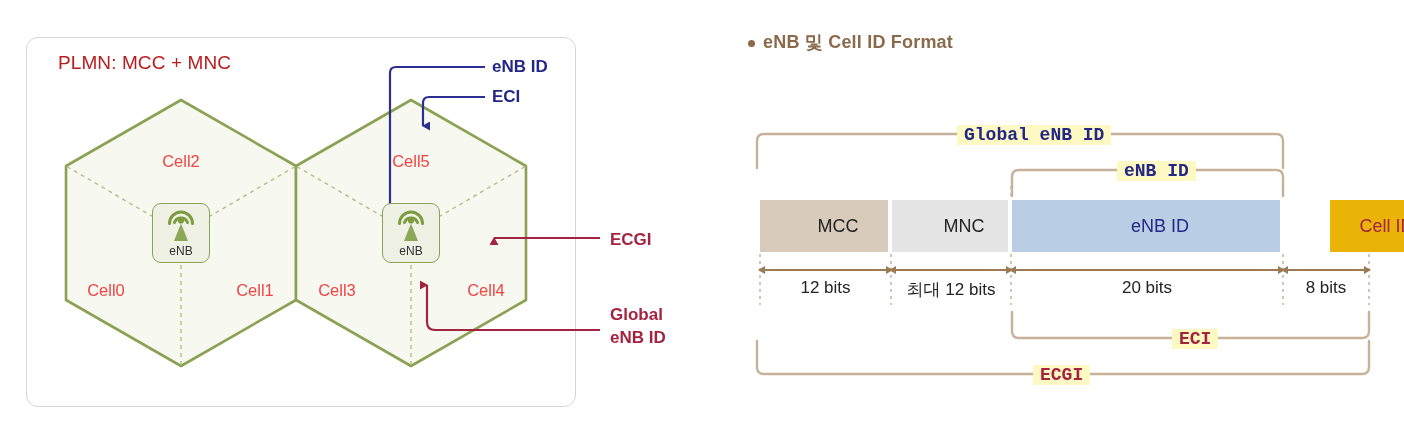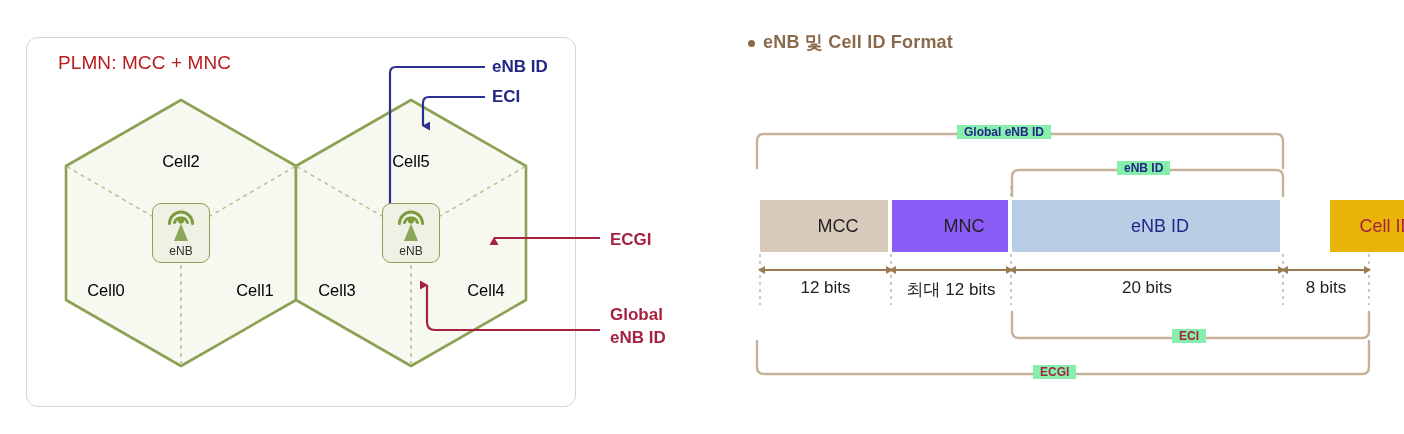--- a/index.html
+++ b/index.html
@@ -19,21 +19,21 @@
     box-sizing:border-box;
   }
   #plmn-label{
     position:absolute;left:58px;top:52px;
     font-size:19px;color:#b91c1c;letter-spacing:.1px;white-space:nowrap;
   }
 
   .hexsvg{position:absolute;left:0;top:0;}
 
   .cell-label{
-    position:absolute;font-size:16.5px;color:#000000;white-space:nowrap;
+    position:absolute;font-size:16.5px;color:#ef4444;white-space:nowrap;
     text-align:center;
   }
 
   .enb-box{
     position:absolute;width:58px;height:60px;
     background:#eef1e3;border:1.8px solid #8ba254;border-radius:9px;
     box-sizing:border-box;
   }
   .enb-label{
     position:absolute;left:0;right:0;bottom:4px;
@@ -62,34 +62,34 @@
 
   .seg{
     position:absolute;top:200px;height:52px;
     box-sizing:border-box;
     display:flex;align-items:center;justify-content:center;
     font-size:18px;
     padding-left:28px;
   }
   #seg-mcc{left:760px;width:130px;background:#d8cbbb;color:#232323;
            border-right:2px solid #ffffff;}
-  #seg-mnc{left:892px;width:118px;background:#8b5cf6;color:#232323;
+  #seg-mnc{left:892px;width:118px;background:#e5e5e5;color:#232323;
            border-right:2px solid #ffffff;}
   #seg-enbid{left:1012px;width:270px;background:#b9cde5;color:#232785;
            border-right:2px solid #ffffff;}
   #seg-cellid{left:1284px;width:85px;background:#eab308;color:#a42340;margin-left:46px;}
 
   .bitlabel{
     position:absolute;top:278px;font-size:17px;color:#232323;
     text-align:center;white-space:nowrap;
   }
 
   .brk-label{
-    position:absolute;font-weight:bold;white-space:nowrap;font-size:12px;
-    background:#86efac;padding:0 7px;
+    position:absolute;font-weight:bold;white-space:nowrap;font-size:18px;
+    background:#fef9c3;padding:0 7px;font-family:Liberation Mono, monospace;
   }
   .brk-label.navy{color:#232785;}
   .brk-label.crimson{color:#a42340;}
 </style>
 </head>
 <body>
 
 <div class="stage">
 
   <div id="left-panel"></div>

